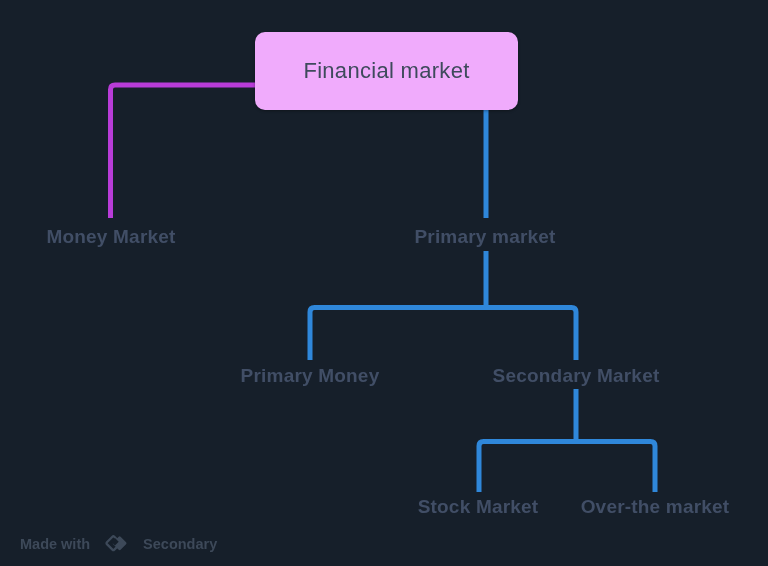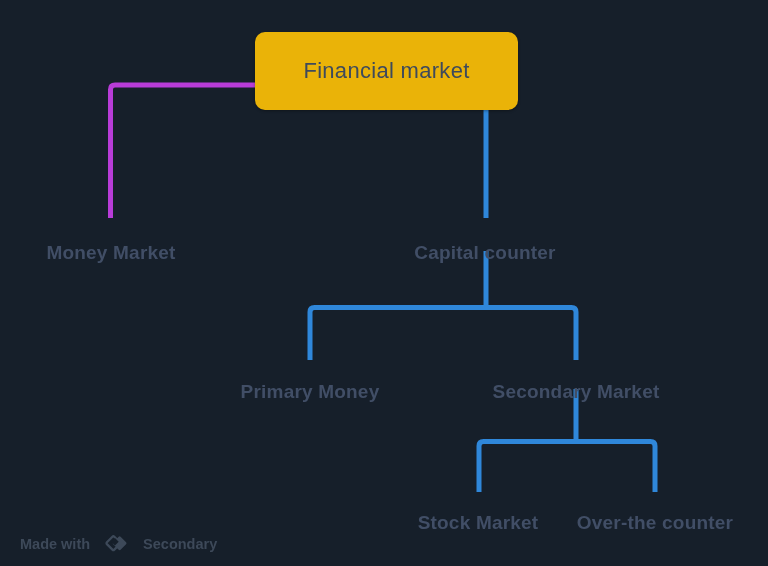--- a/index.html
+++ b/index.html
@@ -22,21 +22,21 @@
     left: 0;
     top: 0;
     pointer-events: none;
   }
   .root-node {
     position: absolute;
     left: 255px;
     top: 32px;
     width: 263px;
     height: 78px;
-    background: #eab308;
+    background: #f0abfc;
     border-radius: 10px;
     box-shadow: 0 1px 3px rgba(0,0,0,0.35);
     display: flex;
     align-items: center;
     justify-content: center;
     cursor: pointer;
   }
   .root-node span {
     color: #3e4a5c;
     font-size: 22px;
@@ -45,21 +45,20 @@
   }
   .node-label {
     position: absolute;
     transform: translate(-50%, -50%);
     color: #414e66;
     font-size: 19px;
     font-weight: 700;
     letter-spacing: 0.2px;
     white-space: nowrap;
     cursor: pointer;
-    margin-top: 16px;
   }
   .watermark {
     position: absolute;
     left: 20px;
     top: 534px;
     display: flex;
     align-items: center;
     gap: 15px;
     color: #3d4959;
     font-size: 14.5px;
@@ -88,29 +87,29 @@
     <path d="M 576 389 L 576 443
              M 479 492 L 479 446 Q 479 441.5 483.5 441.5 L 650.5 441.5 Q 655 441.5 655 446 L 655 492" fill="none" stroke="#2f87da" stroke-width="5"></path>
   </svg>
 
   <div class="root-node">
     <span>Financial market</span>
   </div>
 
   <div class="node-label" style="left:111px; top:237px">Money Market</div>
 
-  <div class="node-label" style="left:485px; top:237px">Capital counter</div>
+  <div class="node-label" style="left:485px; top:237px">Primary market</div>
 
   <div class="node-label" style="left:310px; top:376px">Primary Money</div>
 
   <div class="node-label" style="left:478px; top:507px">Stock Market</div>
 
   <div class="node-label" style="left:576px; top:376px">Secondary Market</div>
 
-  <div class="node-label" style="left:655px; top:507px">Over-the counter</div>
+  <div class="node-label" style="left:655px; top:507px">Over-the market</div>
 
   <div class="watermark">
     <span>Made with</span>
     <svg width="23" height="19" viewBox="0 0 24 20">
       <rect x="3.2" y="4.2" width="11" height="11" rx="1.4" transform="rotate(45 8.7 9.7)" fill="none" stroke="#3d4959" stroke-width="2.4"></rect>
       <rect x="9.8" y="4.2" width="11" height="11" rx="1.4" transform="rotate(45 15.3 9.7)" fill="#3d4959"></rect>
       <rect x="6.9" y="6.9" width="5.6" height="5.6" transform="rotate(45 12 9.7)" fill="#161f2a"></rect>
     </svg>
     <span>Secondary</span>
   </div>

